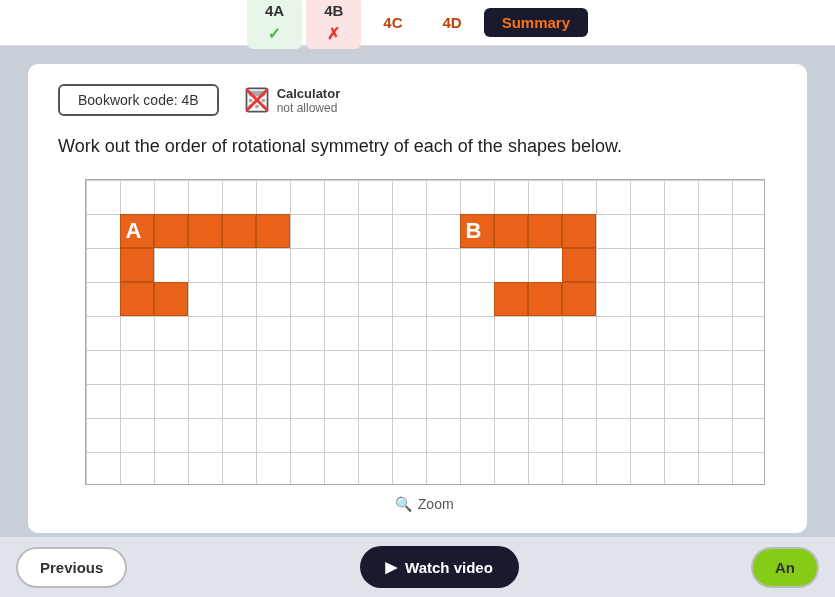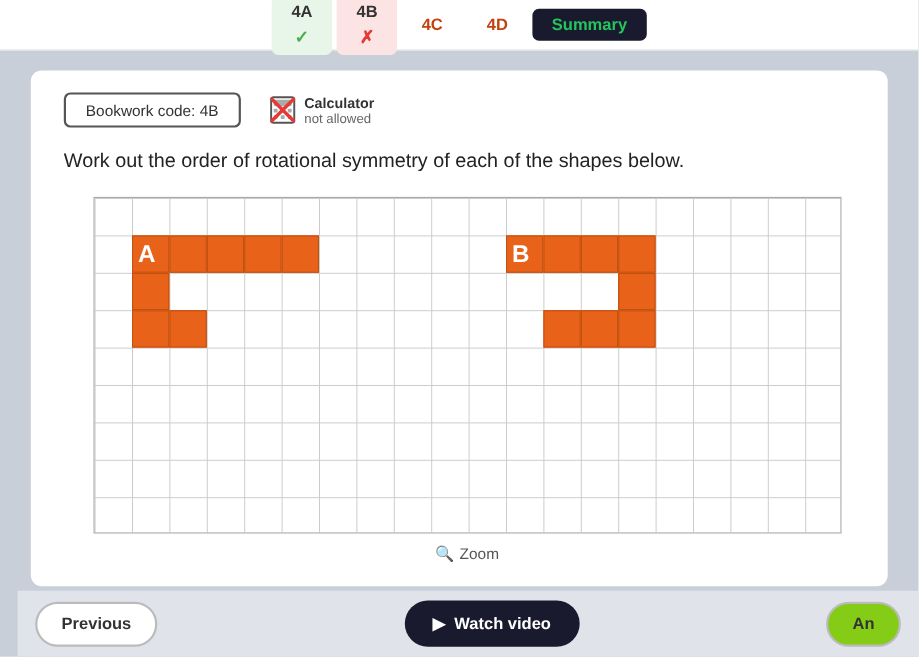--- a/index.html
+++ b/index.html
@@ -41,21 +41,21 @@
     .nav-tab.wrong {
       background: #fce4e4;
       color: #333;
     }
     .nav-tab.plain {
       background: transparent;
       color: #c2410c;
     }
     .nav-tab.active-summary {
       background: #1a1a2e;
-      color: #22c55e;
+      color: #f97316;
     }
     .check-icon { color: #4caf50; font-size: 16px; }
     .cross-icon { color: #e53935; font-size: 16px; }
 
     
     .main-content {
       background: #fff;
       margin: 18px 28px 0 28px;
       border-radius: 10px;
       padding: 20px 16px 16px 30px;
@@ -130,21 +130,21 @@
       cursor: pointer;
       display: inline-flex;
       align-items: center;
       gap: 5px;
     }
 
     
     .bottom-bar {
       position: absolute;
       bottom: 0;
-      left: 16px;
+      left: 0;
       right: 0;
       height: 60px;
       background: #e0e4ea;
       display: flex;
       align-items: center;
       justify-content: space-between;
       padding: 0 16px;
     }
     .prev-btn {
       background: #fff;

